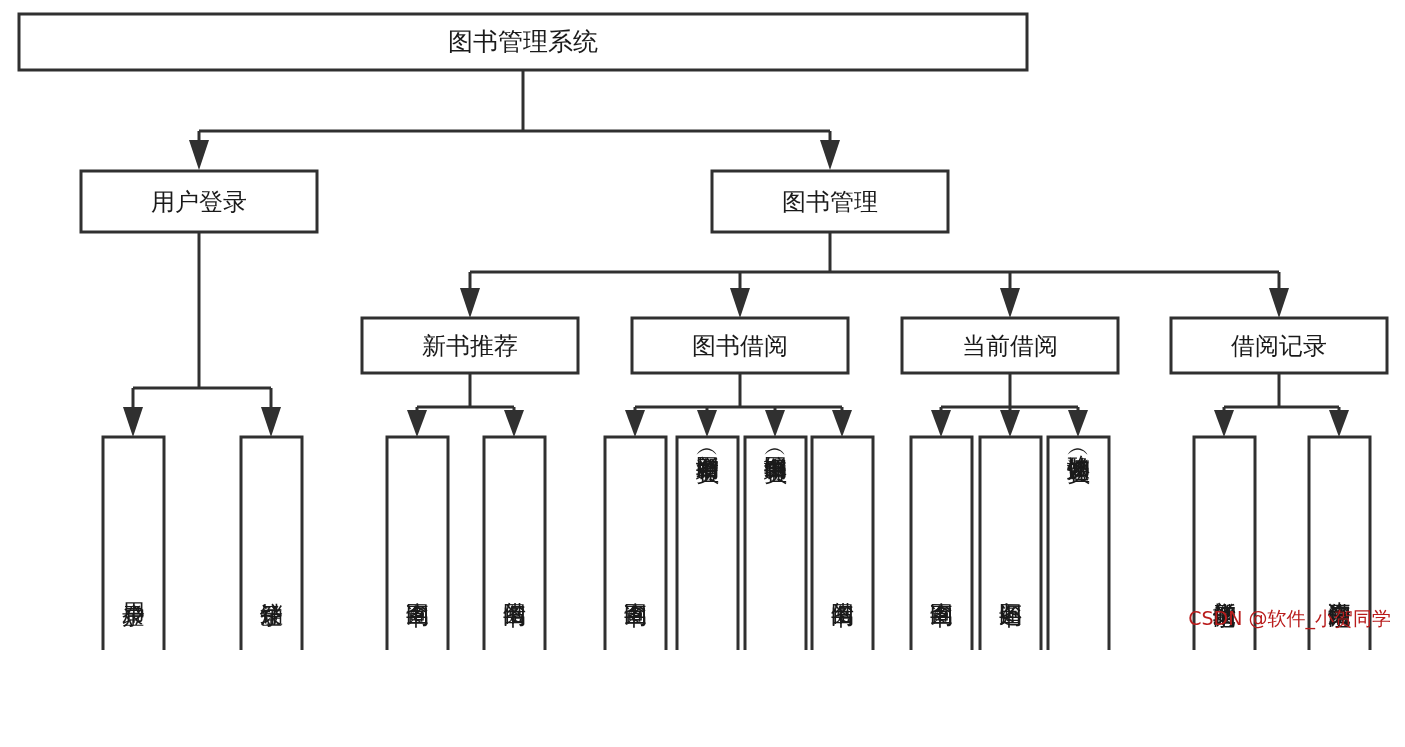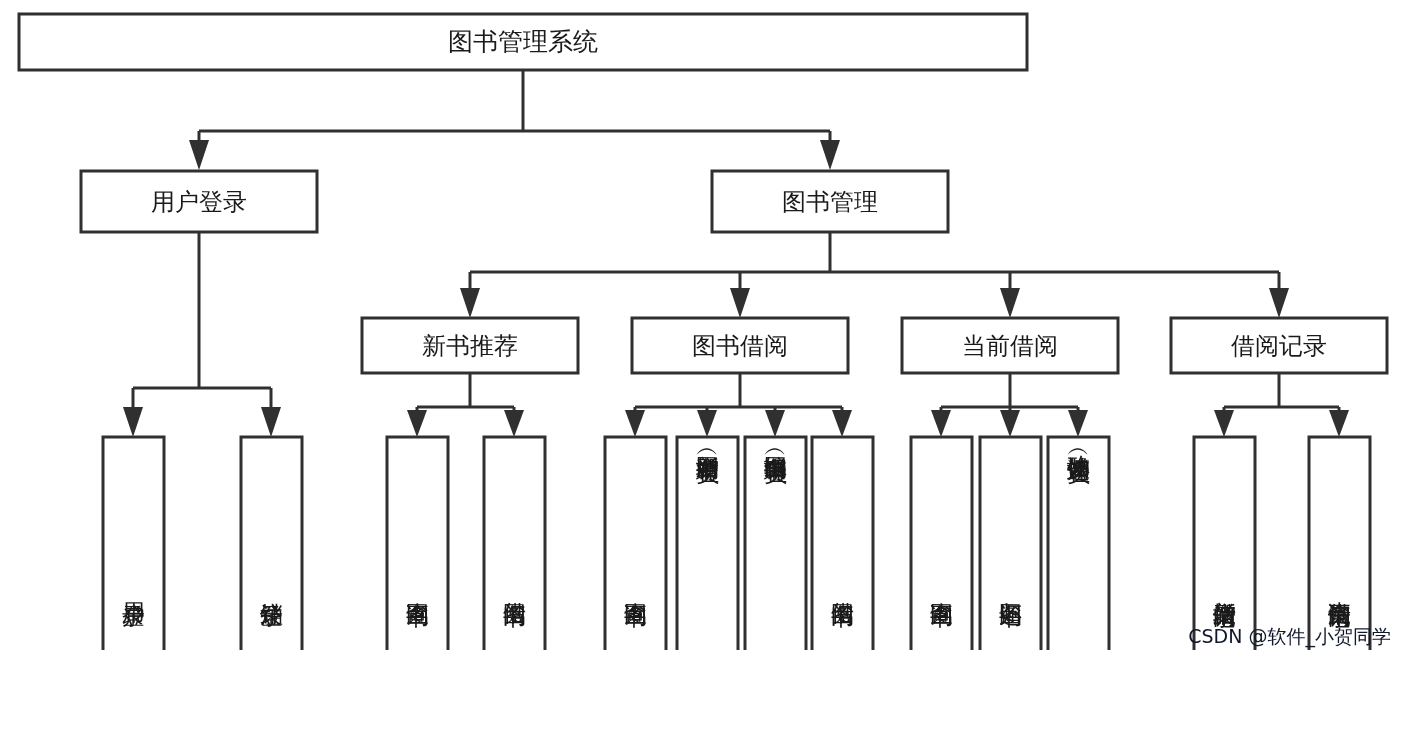--- a/index.html
+++ b/index.html
@@ -68,24 +68,24 @@
     font-family: "DejaVu Sans", "Liberation Sans", sans-serif;
     font-size: 23px;
     line-height: 1.08;
     color: #1a1a1a;
     letter-spacing: 1px;
     white-space: nowrap;
   }
   .watermark {
     position: absolute;
     right: 14px;
-    bottom: 0;
+    bottom: 18px;
     font-family: "DejaVu Sans", "Liberation Sans", sans-serif;
     font-size: 19px;
-    color: #0f172a;
+    color: #b91c1c;
     white-space: nowrap;
     user-select: none;
   }
 </style>
 </head>
 <body>
 
 <div id="diagram-root">
 
   <svg id="tree-svg" viewBox="0 0 1405 747">

